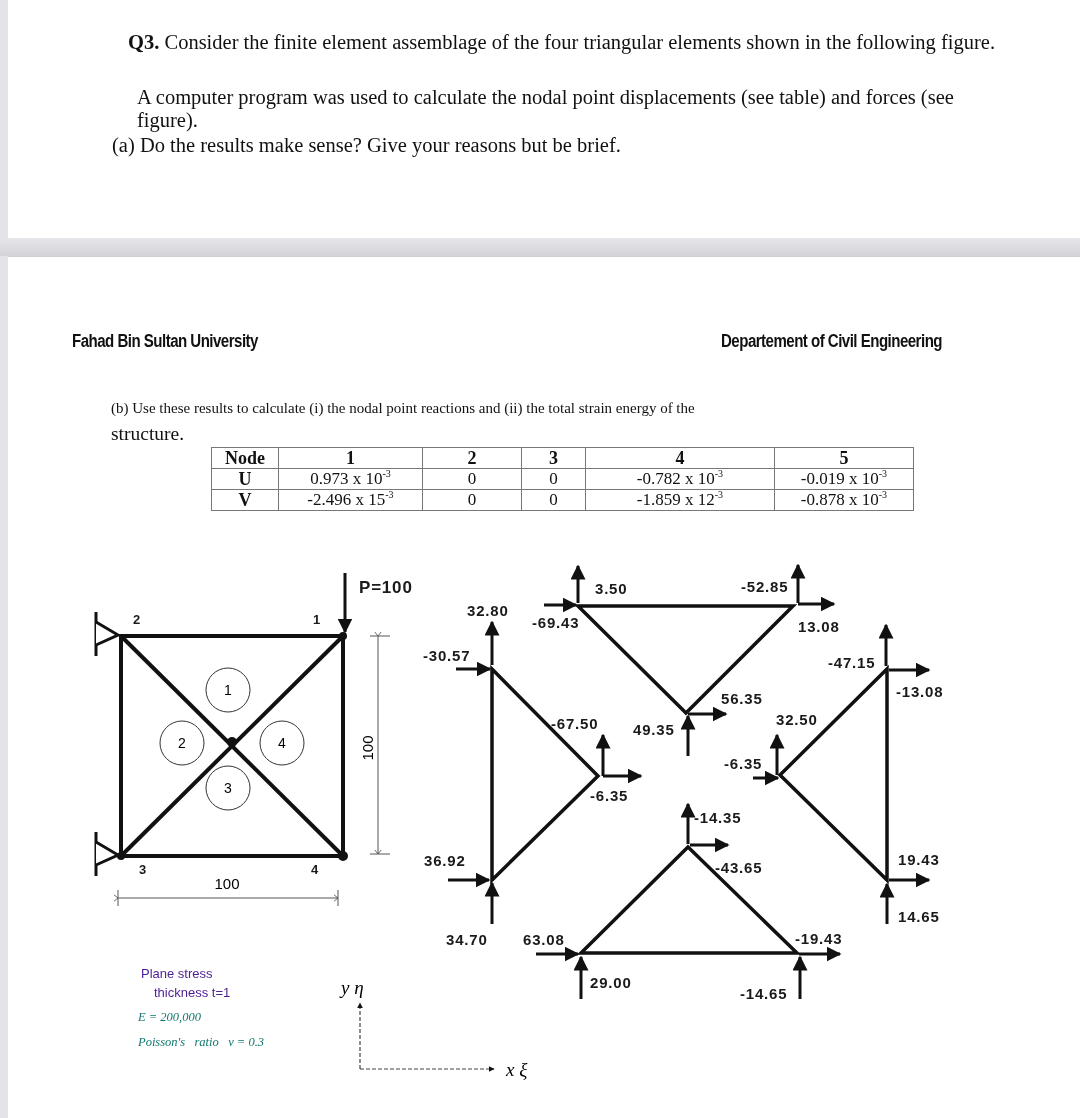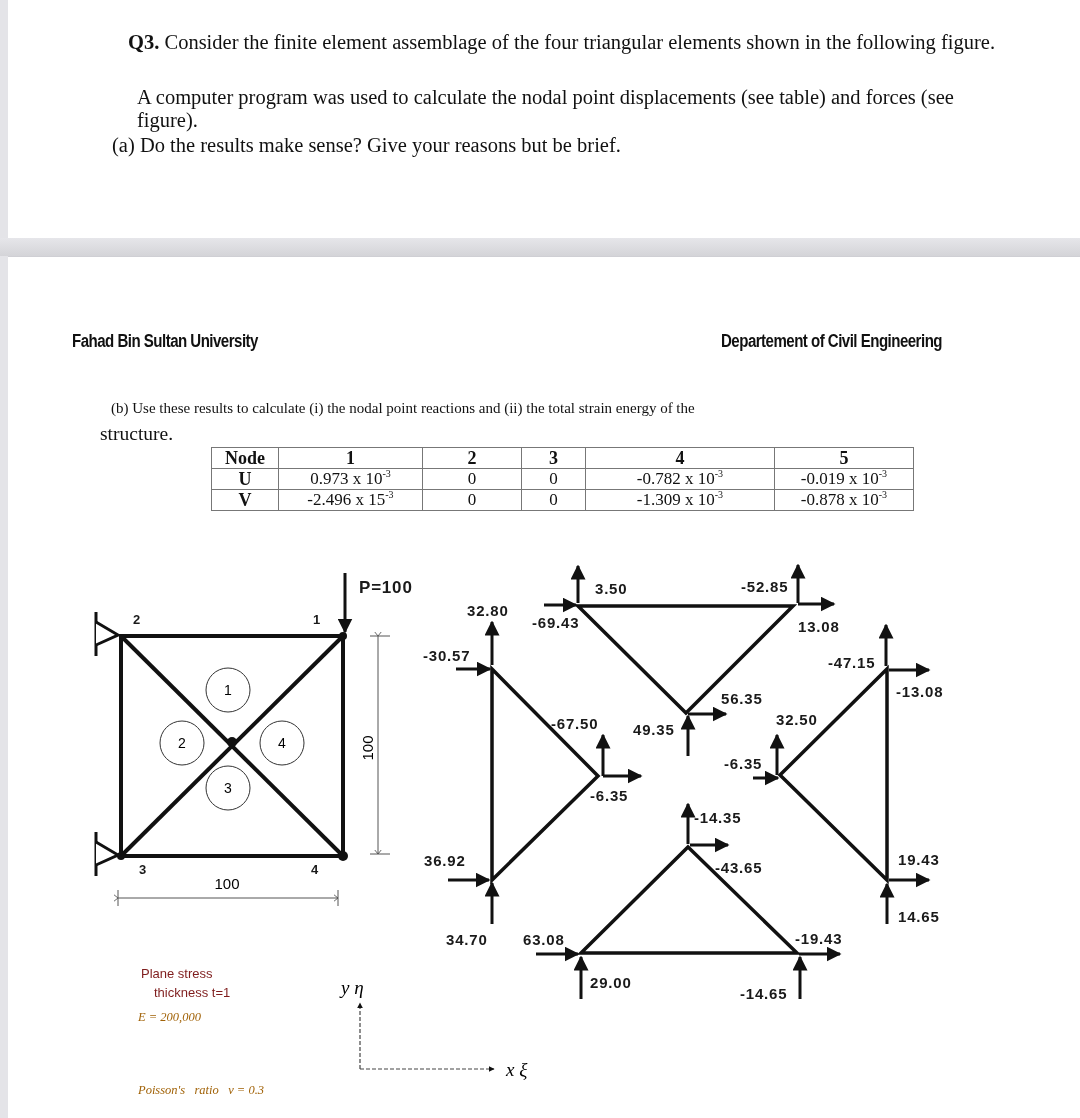--- a/index.html
+++ b/index.html
@@ -13,43 +13,43 @@
   .q-head b { font-weight: bold; }
   .q-indent { left: 137px; font-size: 20.5px; line-height: 23px; margin-top: 32px; }
   .hdr { font-family: "Liberation Sans", sans-serif; font-weight: bold; font-size: 17.5px; letter-spacing: -0.6px; transform: scaleX(0.86); transform-origin: left top; }
   table.disp { position: absolute; left: 211px; top: 447px; border-collapse: collapse; font-family: "Liberation Serif", serif; font-size: 17px; padding-left: 8px; }
   table.disp td, table.disp th { border: 1px solid #777; text-align: center; padding: 0 4px; height: 20px; line-height: 20px; }
   table.disp th { font-weight: bold; font-size: 18px; }
   table.disp td.rowh { font-weight: bold; font-size: 18px; }
   sup { font-size: 10px; vertical-align: 7px; line-height: 0; }
   svg text { font-family: "Liberation Sans", sans-serif; }
   .lbl { font-weight: bold; font-size: 15px; fill: #1a1a1a; letter-spacing: 0.8px; }
-  .prop { font-family: "Liberation Sans", sans-serif; font-size: 13px; color: #7f1d1d; }
-  .propi { font-family: "Liberation Serif", serif; font-size: 12.5px; font-style: italic; color: #a16207; }
+  .prop { font-family: "Liberation Sans", sans-serif; font-size: 13px; color: #4c1d95; }
+  .propi { font-family: "Liberation Serif", serif; font-size: 12.5px; font-style: italic; color: #0f766e; }
 </style>
 </head>
 <body>
 
 <div class="page page-top"></div>
 <div class="gap"></div>
 <div class="page page-bottom"></div>
 
 <div class="abs q-head">
   <b>Q3.</b>
   <span>Consider the finite element assemblage of the four triangular elements shown in the following figure.</span>
 </div>
 <div class="abs q-indent" style="top:54px">A computer program was used to calculate the nodal point displacements (see table) and forces (see</div>
 <div class="abs q-indent" style="top:77px">figure).</div>
 <div class="abs q-indent" style="top:102px; left:112px">(a) Do the results make sense? Give your reasons but be brief.</div>
 
 <div class="abs hdr" style="left:72px; top:331px">Fahad Bin Sultan University</div>
 <div class="abs hdr" style="left:721px; top:331px">Departement of Civil Engineering</div>
 
 <div class="abs q-indent" style="top:365px; left:111px; font-size:15px">(b) Use these results to calculate (i) the nodal point reactions and (ii) the total strain energy of the</div>
-<div class="abs q-indent" style="top:390px; left:100px; font-size:19.5px">structure.</div>
+<div class="abs q-indent" style="top:390px; left:111px; font-size:19.5px">structure.</div>
 
 <table class="disp">
   <tbody>
       <tr>
     <th style="width:58px">Node</th>
     <th style="width:135px">1</th>
     <th style="width:90px">2</th>
     <th style="width:55px">3</th>
     <th style="width:180px">4</th>
     <th style="width:130px">5</th>
@@ -60,21 +60,21 @@
     <td><span>0</span></td>
     <td><span>0</span></td>
     <td><span>-0.782 x 10</span><sup>-3</sup></td>
     <td><span>-0.019 x 10</span><sup>-3</sup></td>
   </tr>
   <tr>
     <td class="rowh">V</td>
     <td><span>-2.496 x 15</span><sup>-3</sup></td>
     <td><span>0</span></td>
     <td><span>0</span></td>
-    <td><span>-1.309 x 10</span><sup>-3</sup></td>
+    <td><span>-1.859 x 12</span><sup>-3</sup></td>
     <td><span>-0.878 x 10</span><sup>-3</sup></td>
   </tr>
 </tbody>
   </table>
 
 <svg class="abs" style="left:0; top:0" width="1080" height="1118">
   <defs>
     <marker id="ah" viewBox="0 0 10 10" refX="9" refY="5" markerWidth="5" markerHeight="5" orient="auto">
       <path d="M0,0 L10,5 L0,10 z" fill="#111"></path>
     </marker>
@@ -202,13 +202,13 @@
   <text x="715" y="873" class="lbl">-43.65</text>
   <text x="523" y="945" class="lbl">63.08</text>
   <text x="590" y="988" class="lbl">29.00</text>
   <text x="795" y="944" class="lbl">-19.43</text>
   <text x="740" y="999" class="lbl">-14.65</text>
 </svg>
 
 <div class="abs prop" style="left:141px; top:966px">Plane stress</div>
 <div class="abs prop" style="left:154px; top:985px">thickness t=1</div>
 <div class="abs propi" style="left:138px; top:1010px">E = 200,000</div>
-<div class="abs propi" style="left:138px; top:1083px; white-space:pre">Poisson's   ratio   v = 0.3</div>
+<div class="abs propi" style="left:138px; top:1035px; white-space:pre">Poisson's   ratio   v = 0.3</div>
 
 </body></html>

